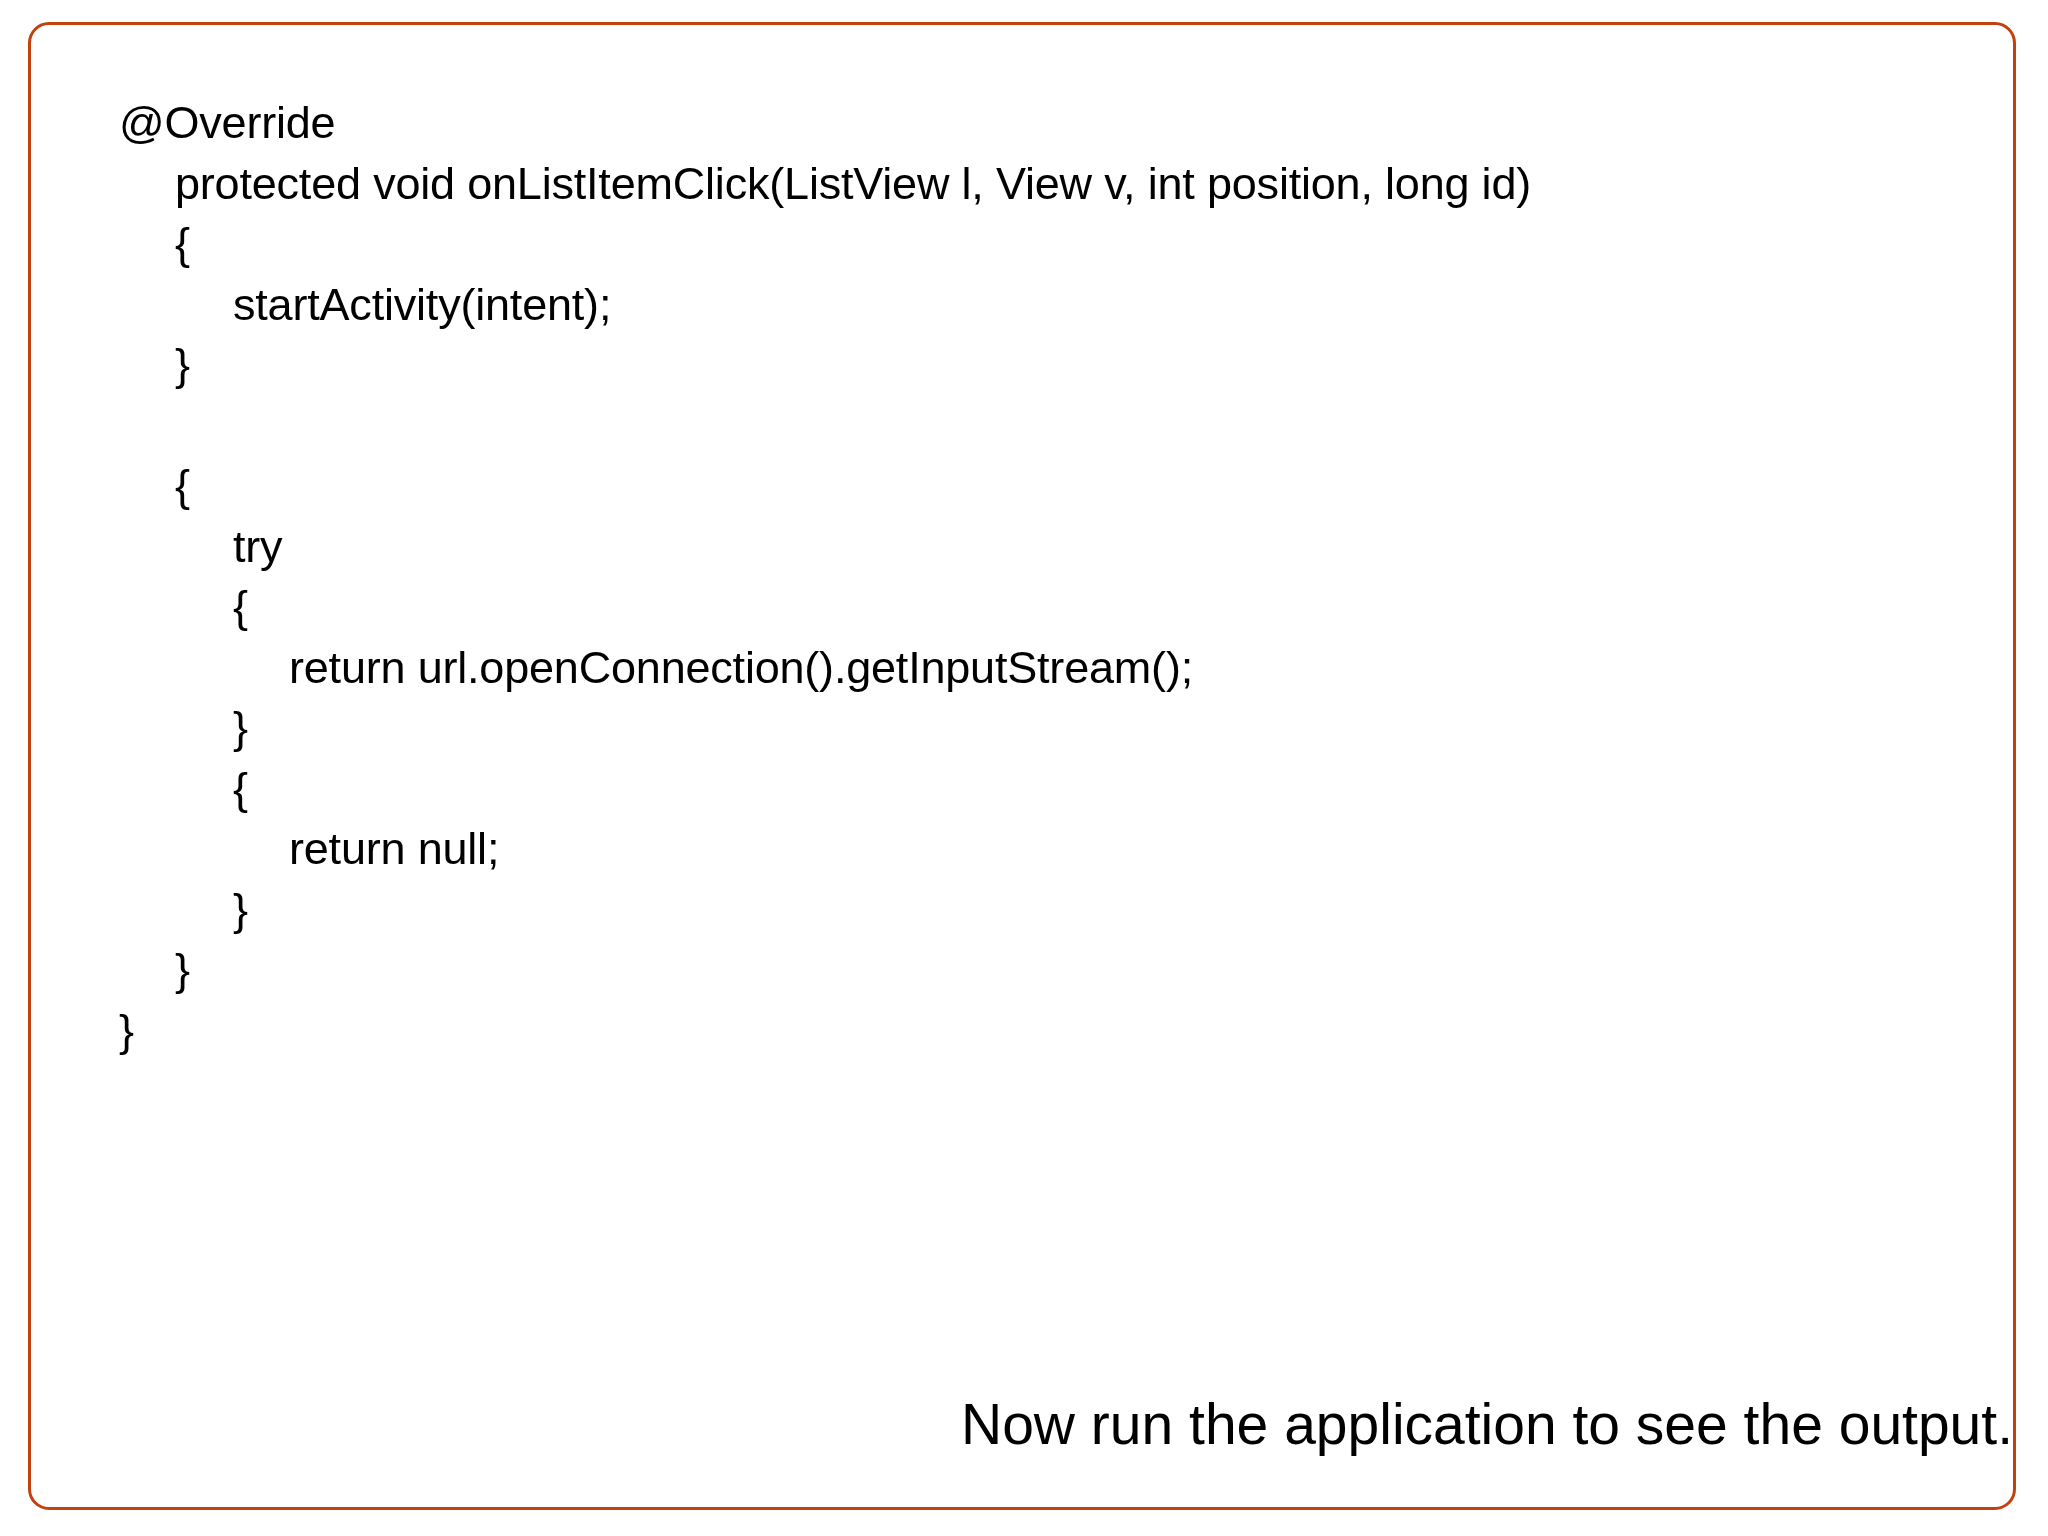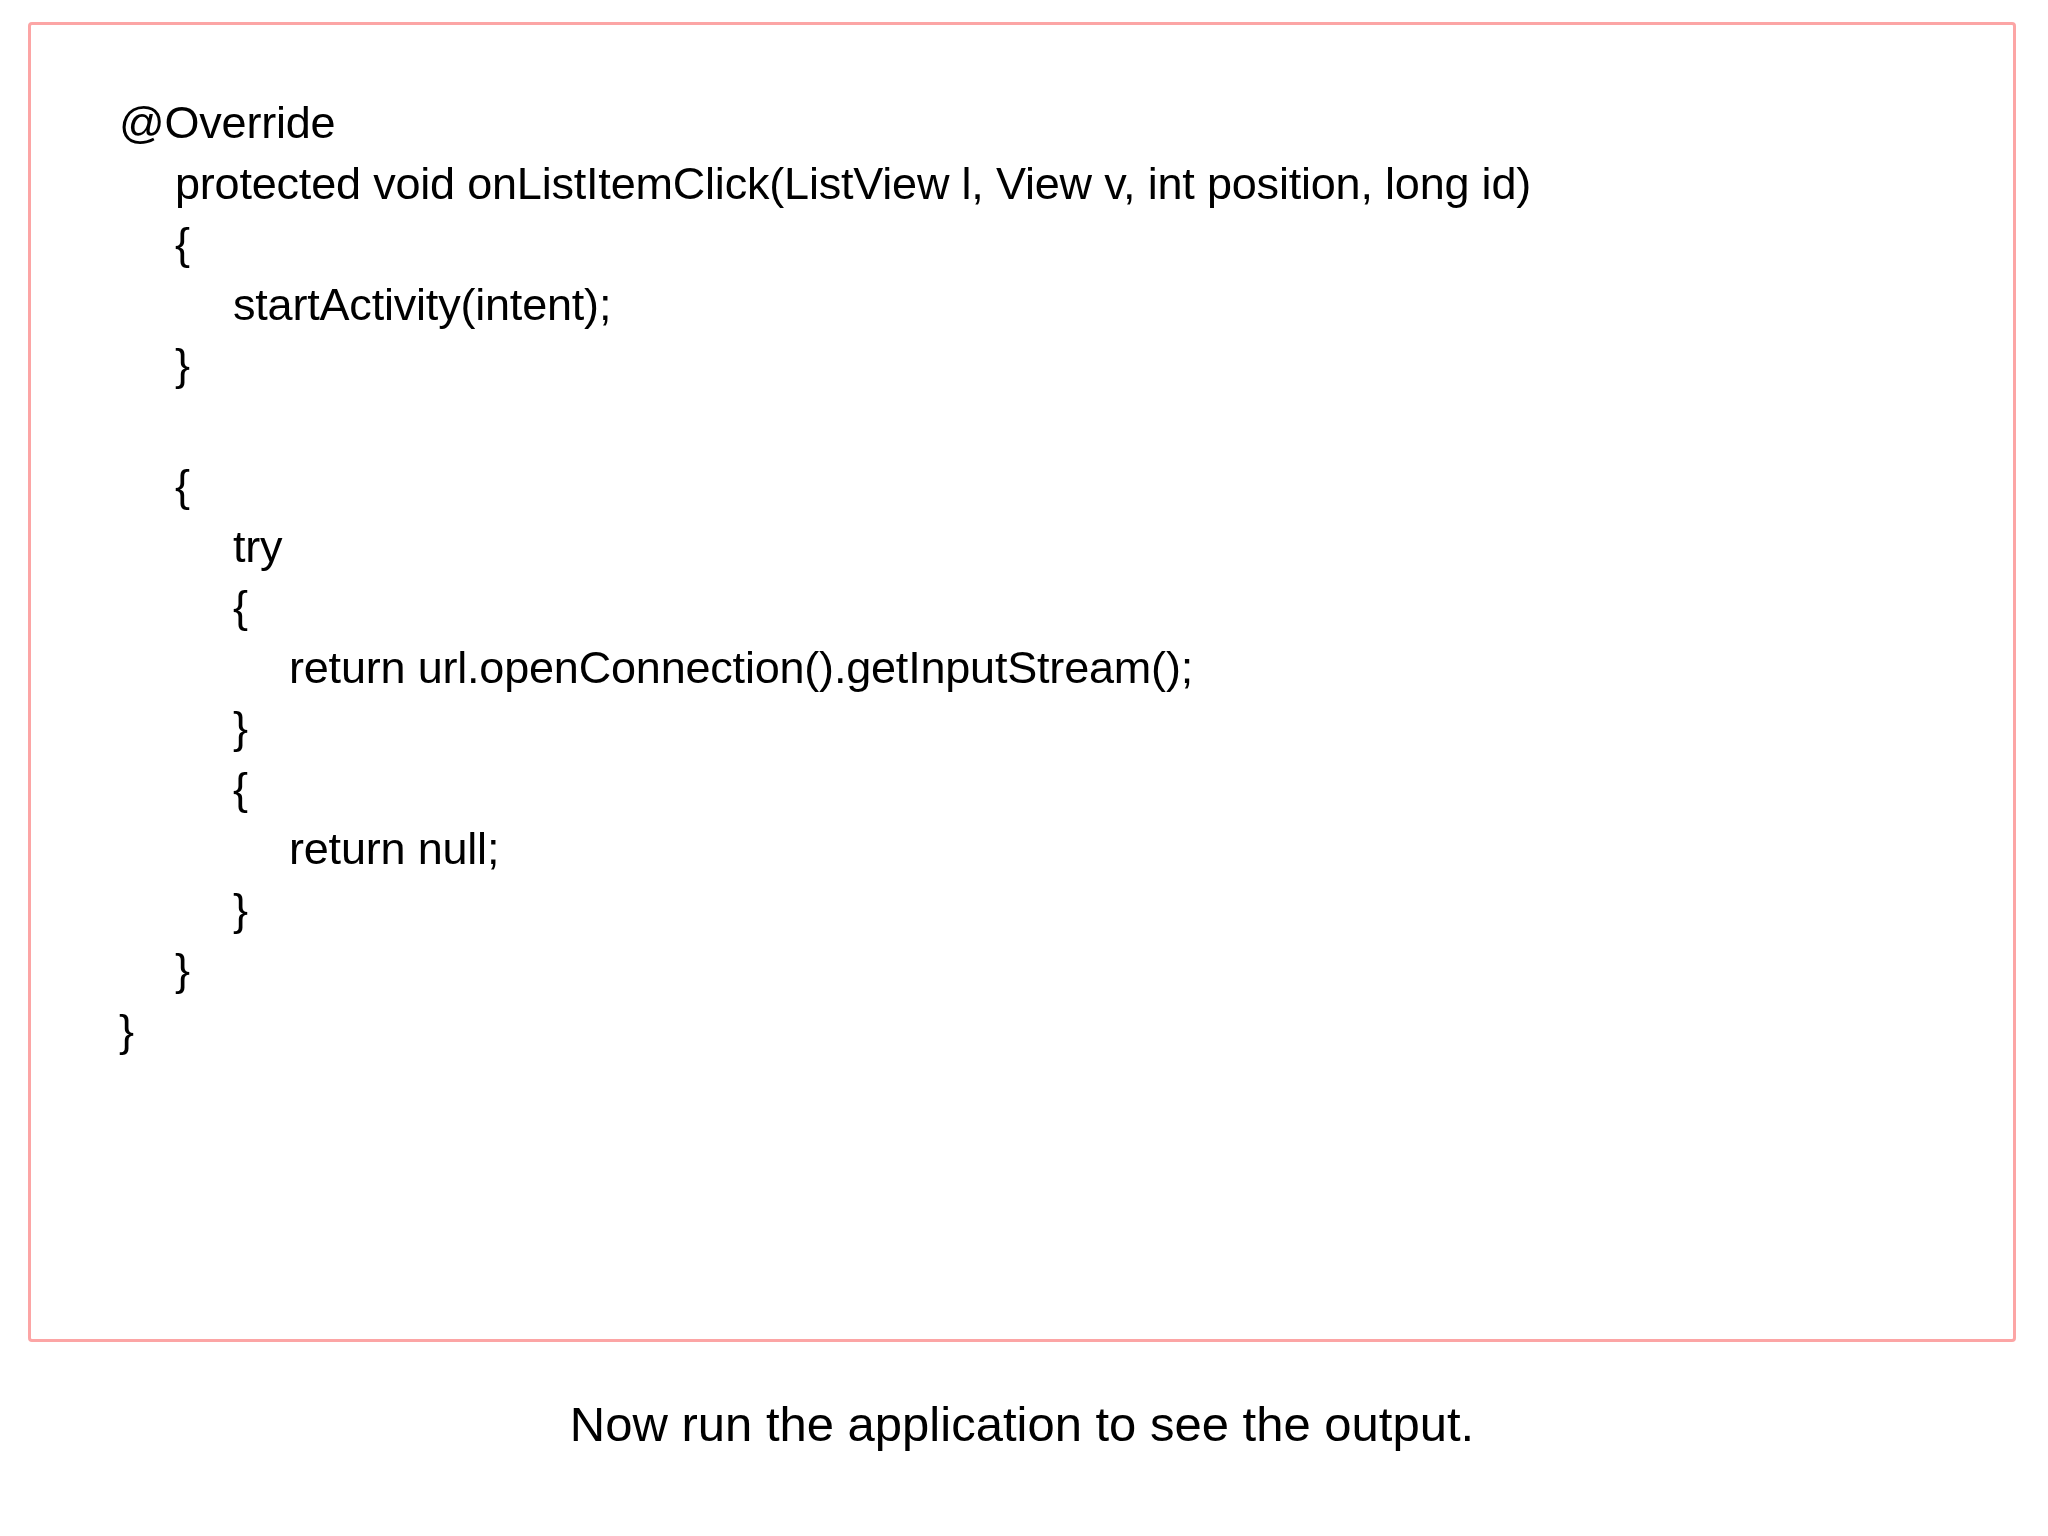--- a/index.html
+++ b/index.html
@@ -13,24 +13,24 @@
     font-family: "Liberation Sans", sans-serif;
     color: #000000;
     overflow: hidden;
   }
 
   #slide {
     position: absolute;
     left: 28px;
     top: 22px;
     width: 1988px;
-    height: 1320px;
+    height: 1488px;
     box-sizing: border-box;
-    border: 3px solid #fca5a5;
-    border-radius: 4px;
+    border: 3px solid #c2410c;
+    border-radius: 21px;
     background: #ffffff;
   }
 
   #code-block {
     position: absolute;
     left: 88px;
     top: 68px;
     width: 1830px;
   }
 
@@ -50,23 +50,23 @@
   .ind-0 { padding-left: 0px; }
   .ind-1 { padding-left: 56px; }
   .ind-2 { padding-left: 114px; }
   .ind-3 { padding-left: 170px; }
 
   #caption {
     position: absolute;
     left: 0;
     right: 0;
     top: 1368px;
-    text-align: center;
+    text-align: right;
     font-family: "Liberation Sans", sans-serif;
-    font-size: 49px;
+    font-size: 57px;
     line-height: 62px;
     color: #000000;
   }
 </style>
 </head>
 <body>
 
 <div id="slide">
 
   <div id="code-block">

